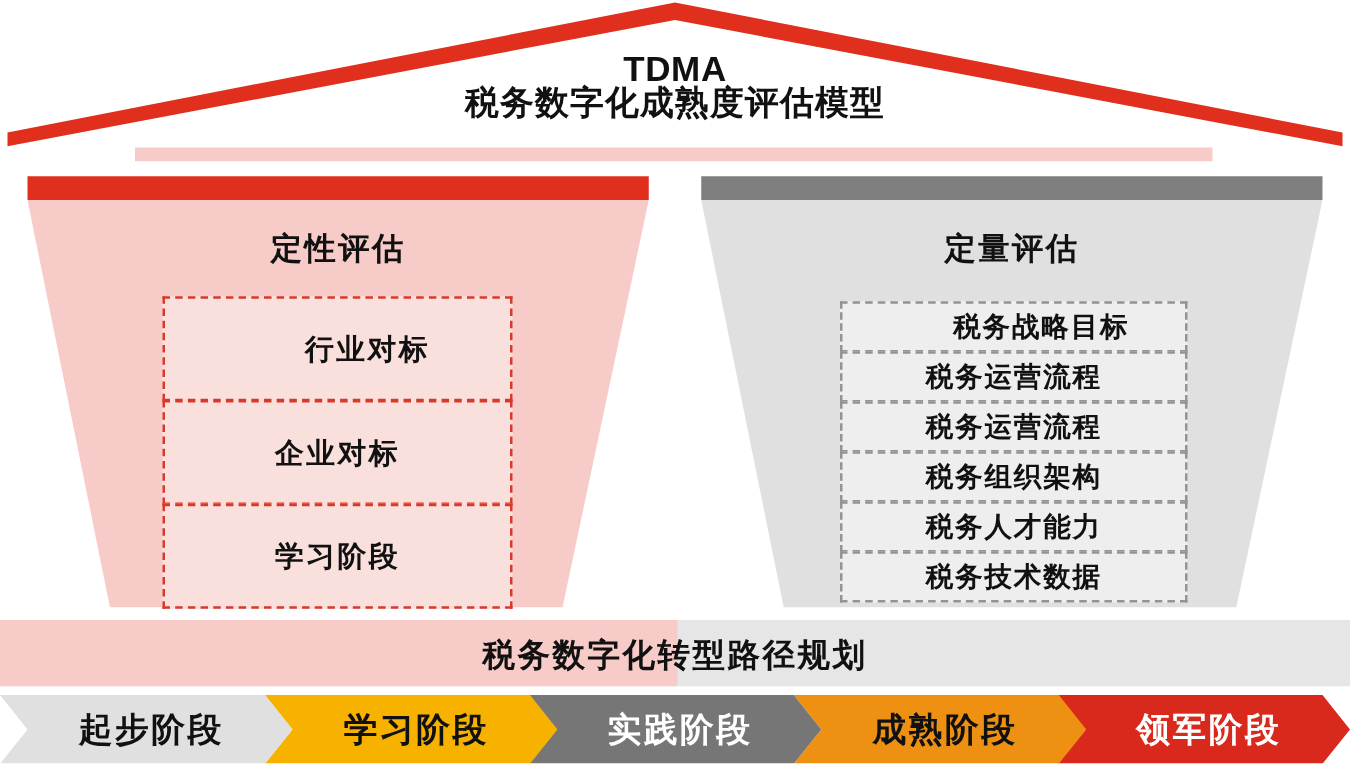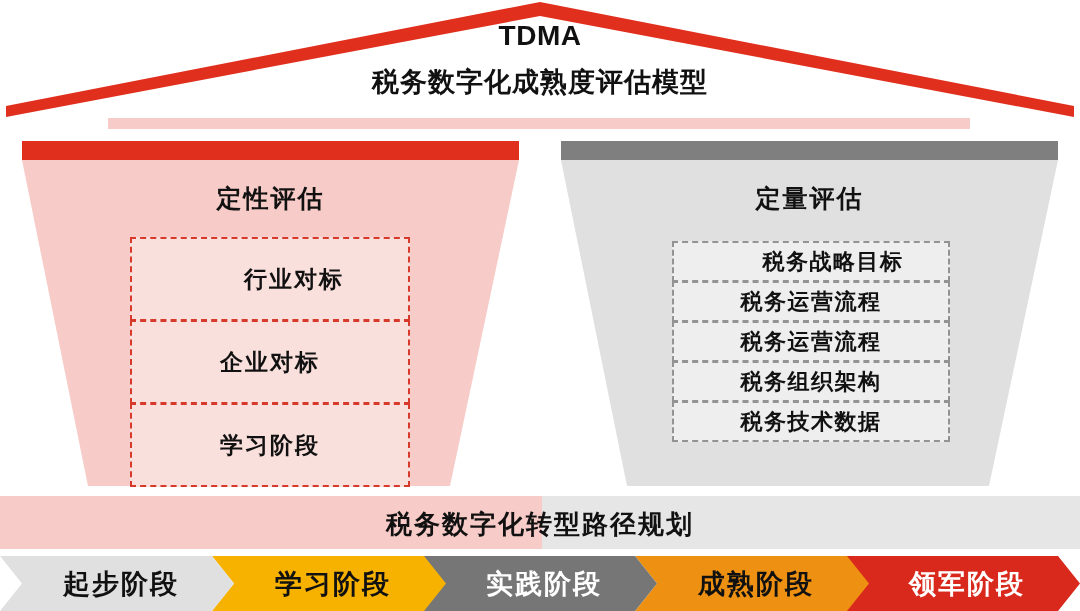--- a/index.html
+++ b/index.html
@@ -22,21 +22,21 @@
   .roof-svg {
     position: absolute;
     left: 0;
     top: 0;
     width: 1080px;
     height: 120px;
   }
   .roof-title {
     position: absolute;
     left: 0;
-    top: 20px;
+    top: 40px;
     width: 1080px;
     text-align: center;
     color: #111111;
     font-weight: bold;
     font-size: 28px;
     letter-spacing: 0.5px;
     line-height: 1.12;
   }
   .roof-sub {
     position: absolute;
@@ -217,20 +217,21 @@
     <svg viewBox="0 0 497 326" preserveAspectRatio="none">
       <polygon id="col-right-poly" points="0,0 497,0 428,326 66,326" fill="#e0e0e0"></polygon>
     </svg>
     <div class="col-title">定量评估</div>
   </div>
   <div class="boxes boxes-right">
     <div class="dbox" style="border-color: rgb(147, 147, 147); background: rgb(238, 238, 238); padding-left: 44px;">税务战略目标</div>
     <div class="dbox" style="border-color: rgb(147, 147, 147); background: rgb(238, 238, 238);">税务运营流程</div>
     <div class="dbox" style="border-color: rgb(147, 147, 147); background: rgb(238, 238, 238);">税务运营流程</div>
     <div class="dbox" style="border-color: rgb(147, 147, 147); background: rgb(238, 238, 238);">税务组织架构</div>
+    <div class="dbox" style="border-color: rgb(147, 147, 147); background: rgb(238, 238, 238);">税务人才能力</div>
     <div class="dbox" style="border-color: rgb(147, 147, 147); background: rgb(238, 238, 238);">税务技术数据</div>
   </div>
 
   <div class="planbar" style="background: rgb(230, 230, 230);">
     <div class="planbar-pink" style="background: rgb(247, 203, 199);"></div>
     <div class="planbar-label">税务数字化转型路径规划</div>
   </div>
 
   <div class="stages">
     <div class="stage" id="stage-0" style="left: 0px; width: 234px; background: rgb(224, 224, 224); color: rgb(17, 17, 17); z-index: 5;">

